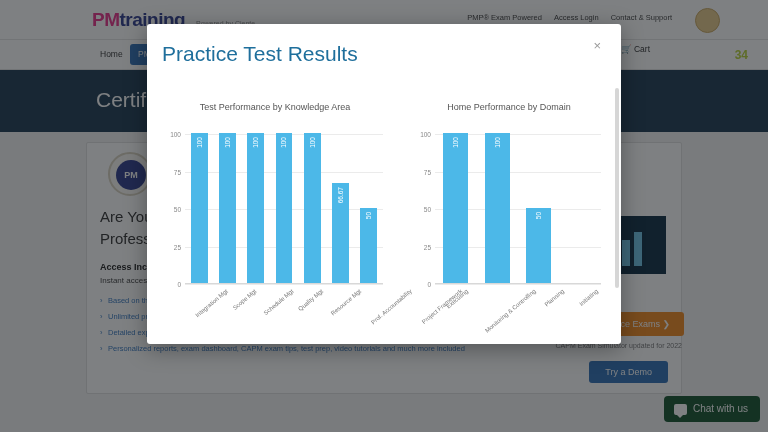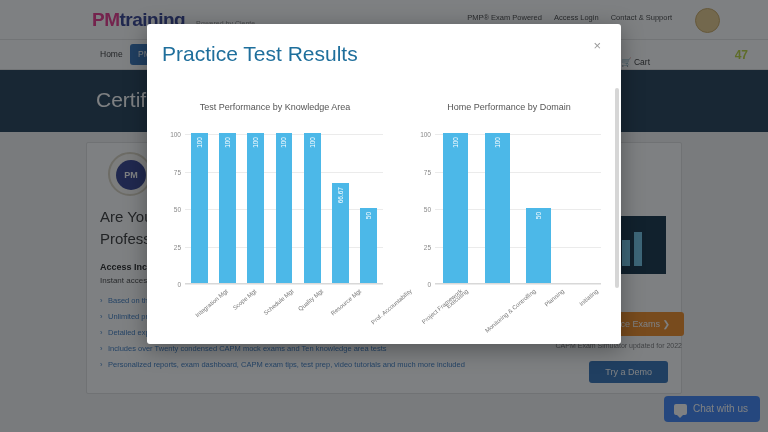--- a/index.html
+++ b/index.html
@@ -32,21 +32,21 @@
 
   .navbar {
     position:absolute; top:40px; left:0; width:768px; height:30px;
     background:#ffffff; border-bottom:1px solid #e4e4e4;
   }
   .nav-item { position:absolute; top:9px; font-size:8.5px; color:#333; }
   .nav-pill {
     position:absolute; top:4px; height:21px; border-radius:3px;
     background:#2f6fb5; color:#fff; font-size:8.5px; line-height:21px; padding:0 8px;
   }
-  .cart { position:absolute; right:118px; top:17px; font-size:8.5px; color:#333; }
+  .cart { position:absolute; right:118px; top:4px; font-size:8.5px; color:#333; }
   .nav-count { position:absolute; right:20px; top:48px; font-size:12px; color:#b9d33a; font-weight:bold; }
 
   .hero {
     position:absolute; top:70px; left:0; width:768px; height:62px;
     background:#1d3b53;
   }
   .hero h1 { position:absolute; left:96px; top:18px; margin:0; font-size:21px; color:#ffffff; font-weight:normal; }
 
   .content { position:absolute; top:132px; left:0; width:768px; height:300px; background:#f4f4f4; }
   .card {
@@ -78,21 +78,21 @@
     position:absolute; right:84px; top:312px; height:24px; padding:0 14px;
     background:#f18a21; color:#fff; font-size:9px; line-height:24px; border-radius:3px;
   }
   .small-note { position:absolute; right:86px; top:342px; font-size:7px; color:#777; }
   .btn-demo {
     position:absolute; right:100px; top:361px; height:22px; padding:0 16px;
     background:#2f6fb5; color:#fff; font-size:9px; line-height:22px; border-radius:3px;
   }
   .chat-widget {
     position:absolute; right:8px; bottom:10px; height:26px; padding:0 12px 0 10px;
-    background:#3b82f6; color:#fff; font-size:10px; line-height:26px; border-radius:4px;
+    background:#14532d; color:#fff; font-size:10px; line-height:26px; border-radius:4px;
     display:flex; align-items:center; gap:6px;
   }
   .chat-ico { width:13px; height:11px; background:#fff; border-radius:2px; position:relative; }
   .chat-ico:after { content:""; position:absolute; left:2px; bottom:-3px; border-left:4px solid transparent; border-right:4px solid transparent; border-top:4px solid #fff; }
 
   
   #overlay { position:absolute; inset:0; background:rgba(20,24,28,0.55); }
   #modal {
     position:absolute; left:147px; top:24px; width:474px; height:320px;
     background:#ffffff; border-radius:3px; box-shadow:0 5px 22px rgba(0,0,0,.35);
@@ -171,21 +171,21 @@
     <div class="nav-pill" style="left:130px">PMP Training</div>
     <div class="nav-item" style="left:208px">CAPM Training</div>
     <div class="nav-item" style="left:278px">Free Resources</div>
     <div class="nav-item" style="left:352px">Blog</div>
     <div class="nav-item" style="left:390px">About Us</div>
     <div class="cart">
       <span>🛒</span>
       <span>Cart</span>
     </div>
   </div>
-  <div class="nav-count">47</div>
+  <div class="nav-count">34</div>
 
   <div class="hero">
     <h1>Certified Associate in Project Management (CAPM)®</h1>
   </div>
 
   <div class="content">
     <div class="card"></div>
   </div>
 
   <div class="seal">
@@ -194,21 +194,20 @@
 
   <div class="h2line" style="top:208px">Are You Ready to Become a Certified Associate in Project</div>
   <div class="h2line" style="top:230px">Professional (CAPM)®?</div>
   <div class="bold-line" style="top:262px">Access Includes:</div>
   <div class="bodytext" style="top:276px">Instant access to CAPM exam simulator with 1,000+ questions</div>
 
   <div class="bullets">
     <div>Based on the latest CAPM Exam Content Outline</div>
     <div>Unlimited practice test attempts for 90 days</div>
     <div>Detailed explanations and references for every question from every CAPM knowledge area</div>
-    <div>Includes over Twenty condensed CAPM mock exams and Ten knowledge area tests</div>
     <div>Personalized reports, exam dashboard, CAPM exam tips, test prep, video tutorials and much more included</div>
   </div>
 
   <div class="right-img">
     <div class="bar" style="left:16px; height:16px;"></div>
     <div class="bar" style="left:28px; height:26px;"></div>
     <div class="bar" style="left:40px; height:34px;"></div>
   </div>
 
   <div class="btn-orange">

